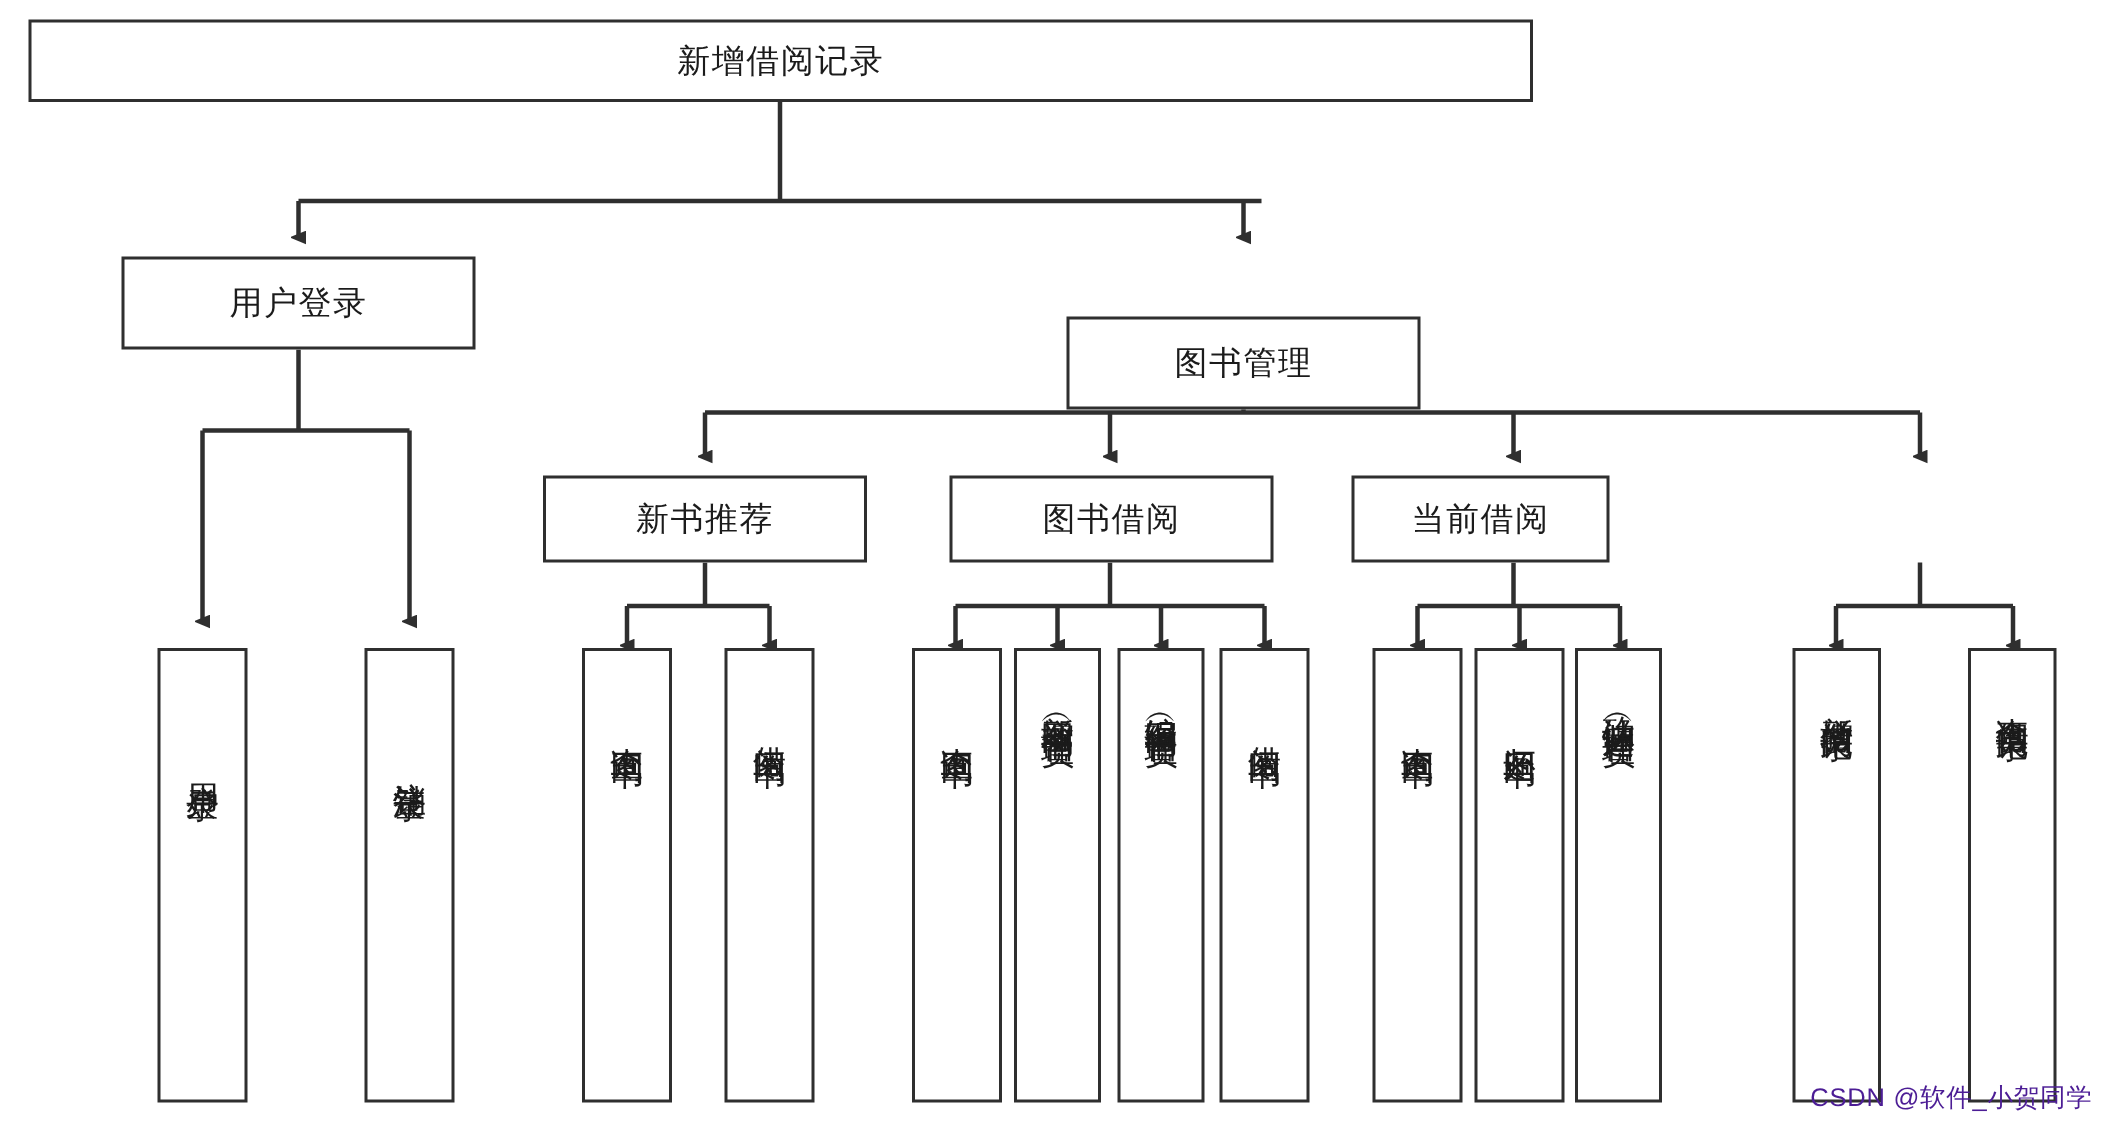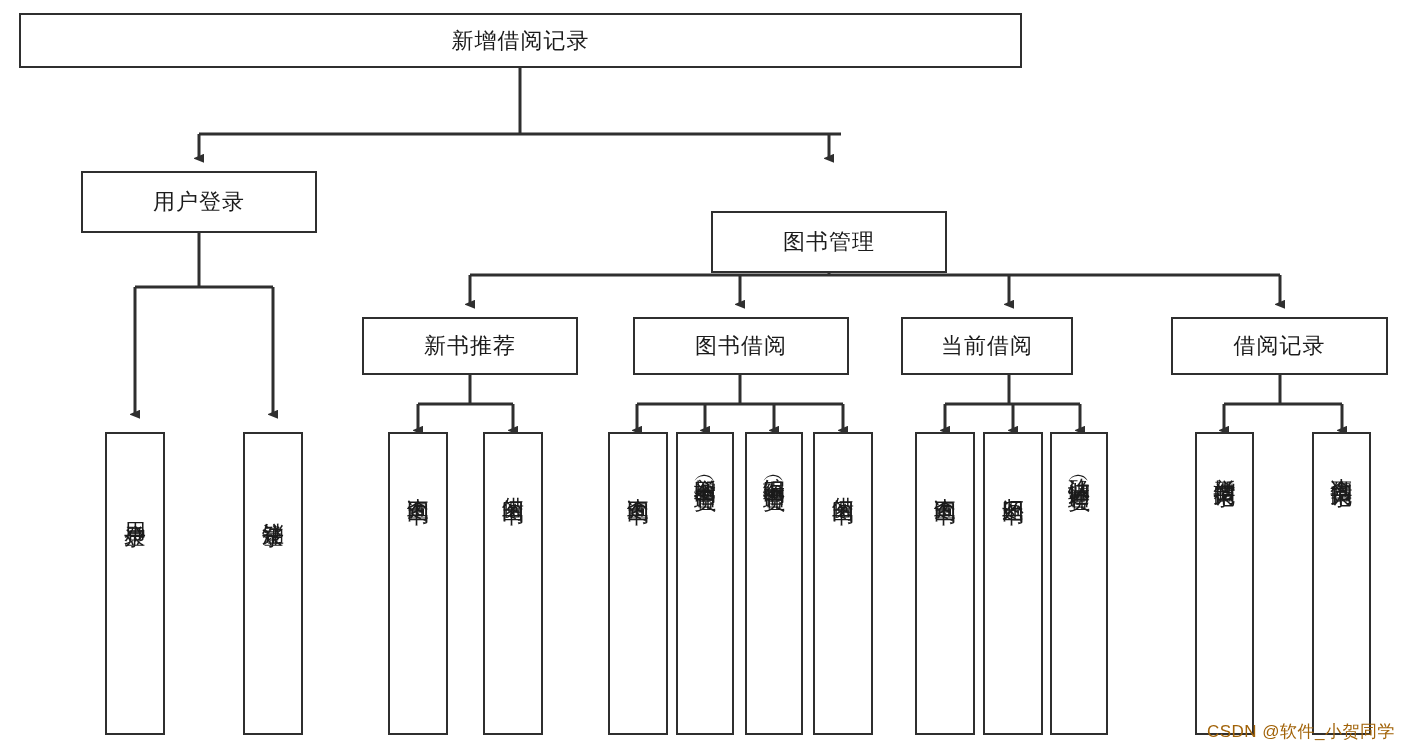--- a/index.html
+++ b/index.html
@@ -57,21 +57,21 @@
     padding-top:70px;
   }
   .node.vertical.mid{
     padding-top:46px;
   }
   #watermark{
     position:absolute;
     right:10px;
     bottom:4px;
     font-size:17px;
-    color:#a16207;
+    color:#4c1d95;
     letter-spacing:0.5px;
     z-index:6;
     white-space:nowrap;
     margin-top:15px;
   }
 </style>
 </head>
 <body>
 
 <div id="canvas">
@@ -143,23 +143,20 @@
   </div>
 
   <div class="node" style="left:362px; top:317px; width:216px; height:58px;">
     <span class="label">新书推荐</span>
   </div>
 
   <div class="node" style="left:901px; top:317px; width:172px; height:58px;">
     <span class="label">当前借阅</span>
   </div>
 
-  <div class="node" style="left:1171px; top:317px; width:217px; height:58px;">
-    <span class="label">借阅记录</span>
-  </div>
 
   <div class="node vertical short" style="left:105px; top:432px; width:60px; height:303px;">
     <span class="label">用户登录</span>
   </div>
 
   <div class="node vertical short" style="left:243px; top:432px; width:60px; height:303px;">
     <span class="label">注销登录</span>
   </div>
 
   <div class="node vertical mid" style="left:388px; top:432px; width:60px; height:303px;">

